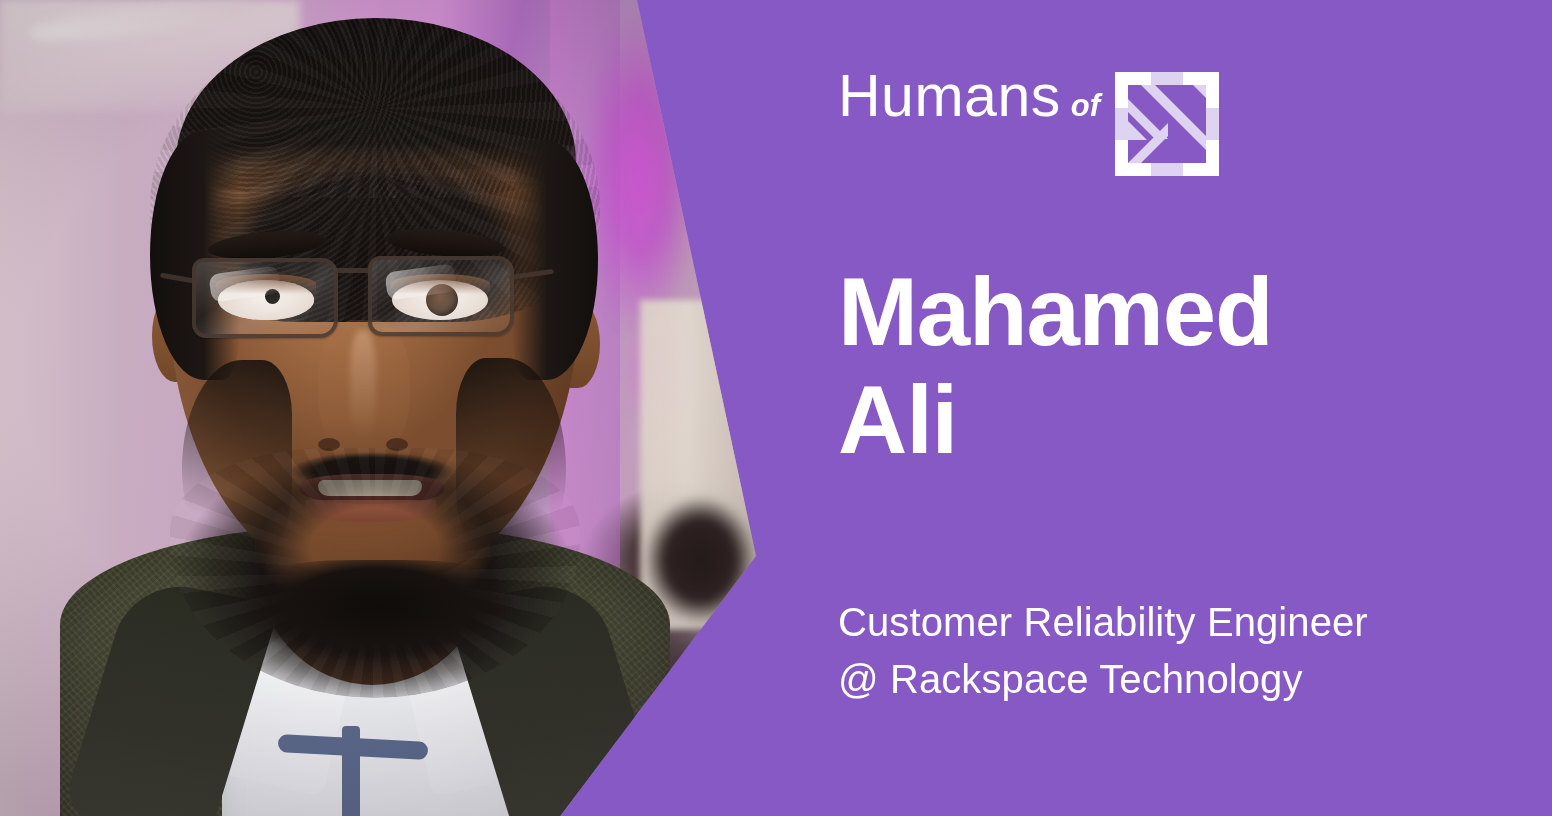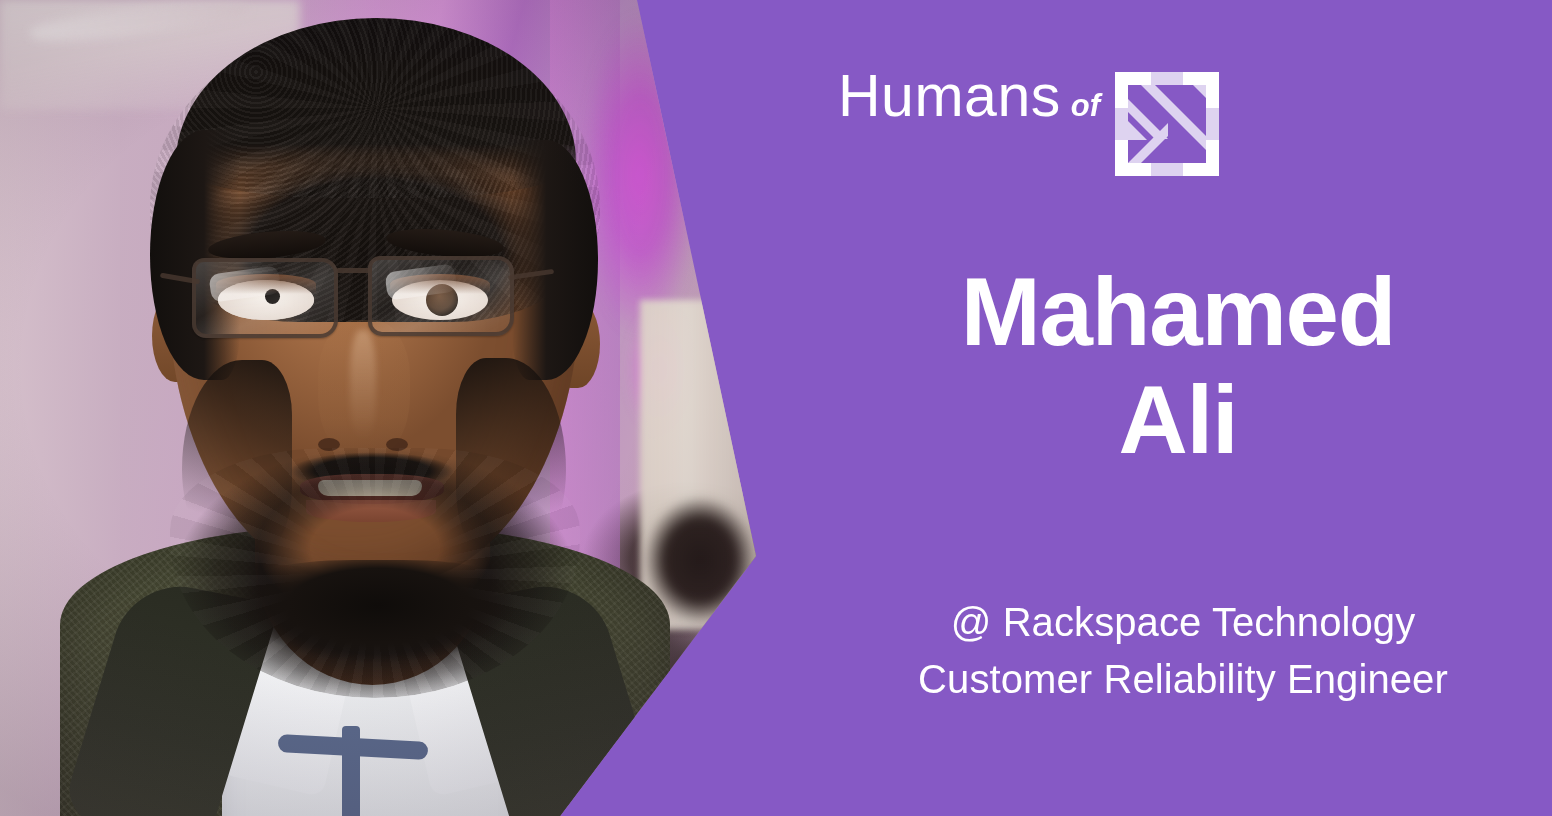--- a/index.html
+++ b/index.html
@@ -479,21 +479,21 @@
   .role {
     position:absolute;
     left:58px; top:594px;
     width:690px;
     color:#ffffff;
     font-size:40px;
     font-weight:300;
     line-height:1.42;
     letter-spacing:.1px;
   }
-  .role-line { display:block;text-align:center; }
+  .role-line { display:block; }
 </style>
 </head>
 <body>
 
 <div class="card">
 
   <div class="photo-pane">
     <div class="photo">
 
       <div class="wall-band band-a"></div>
@@ -614,18 +614,18 @@
         </svg>
       </div>
     </div>
 
     <div class="person-name">
       <span class="role-line">Mahamed</span>
       <span class="role-line">Ali</span>
     </div>
 
     <div class="role">
+      <span class="role-line">Customer Reliability Engineer</span>
       <span class="role-line">@ Rackspace Technology</span>
-      <span class="role-line">Customer Reliability Engineer</span>
     </div>
 
   </div>
 </div>
 
 </body></html>

